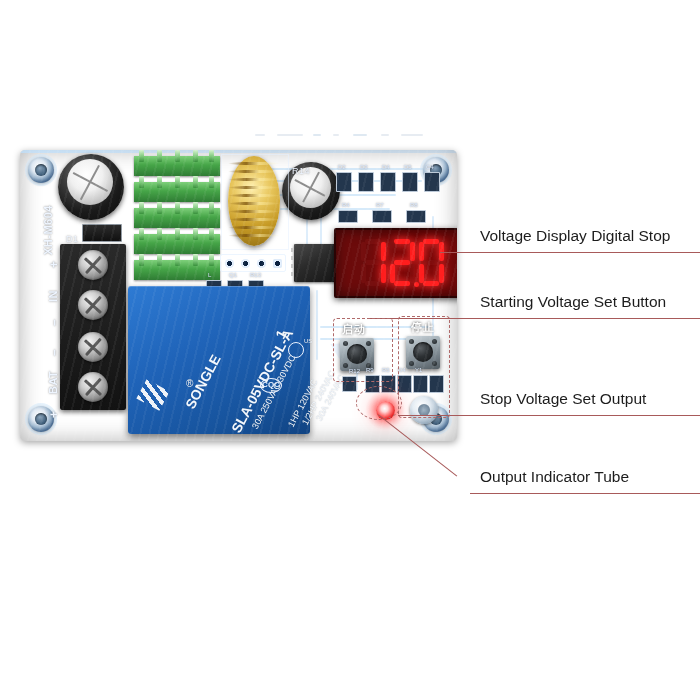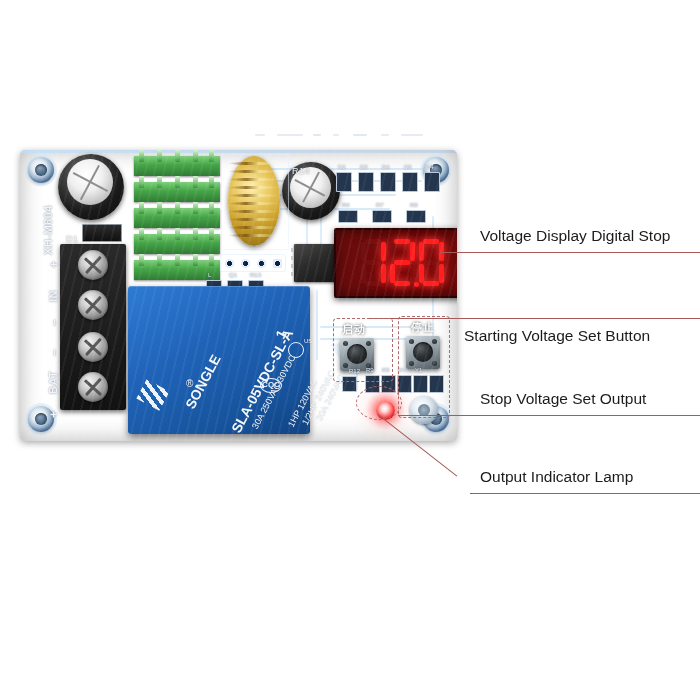--- a/index.html
+++ b/index.html
@@ -404,24 +404,24 @@
 
   <div class="smd-lbl" style="left:412px;top:236px;font-size:8px;"></div>
   <div class="pot" style="left:390px;top:246px;">
       <i></i>
     </div>
 </div>
 
 <div class="callout-label" style="left:480px;top:227px;">Voltage Display Digital Stop</div>
 <div class="cl" style="left:440px;top:252px;width:260px;"></div>
 
-<div class="callout-label" style="left:464px;top:293px;margin-top:34px;">Starting Voltage Set Button</div>
+<div class="callout-label" style="left:480px;top:293px;">Starting Voltage Set Button</div>
 <div class="cl" style="left:370px;top:318px;width:330px;"></div>
 <div class="dash-box" style="left:333px;top:318px;width:58px;height:62px;"></div>
 
 <div class="callout-label" style="left:480px;top:390px;">Stop Voltage Set Output</div>
 <div class="cl" style="left:398px;top:415px;width:302px;"></div>
 <div class="dash-box" style="left:398px;top:316px;width:50px;height:100px;"></div>
 
-<div class="callout-label" style="left:480px;top:468px;">Output Indicator Lamp</div>
+<div class="callout-label" style="left:480px;top:468px;">Output Indicator Tube</div>
 <div class="cl" style="left:470px;top:493px;width:230px;"></div>
 <div class="cl" style="left:378px;top:414px;width:100px;transform:rotate(38deg);"></div>
 <div class="dash-ring" style="left:356px;top:386px;width:44px;height:32px;"></div>
 
 </body></html>

